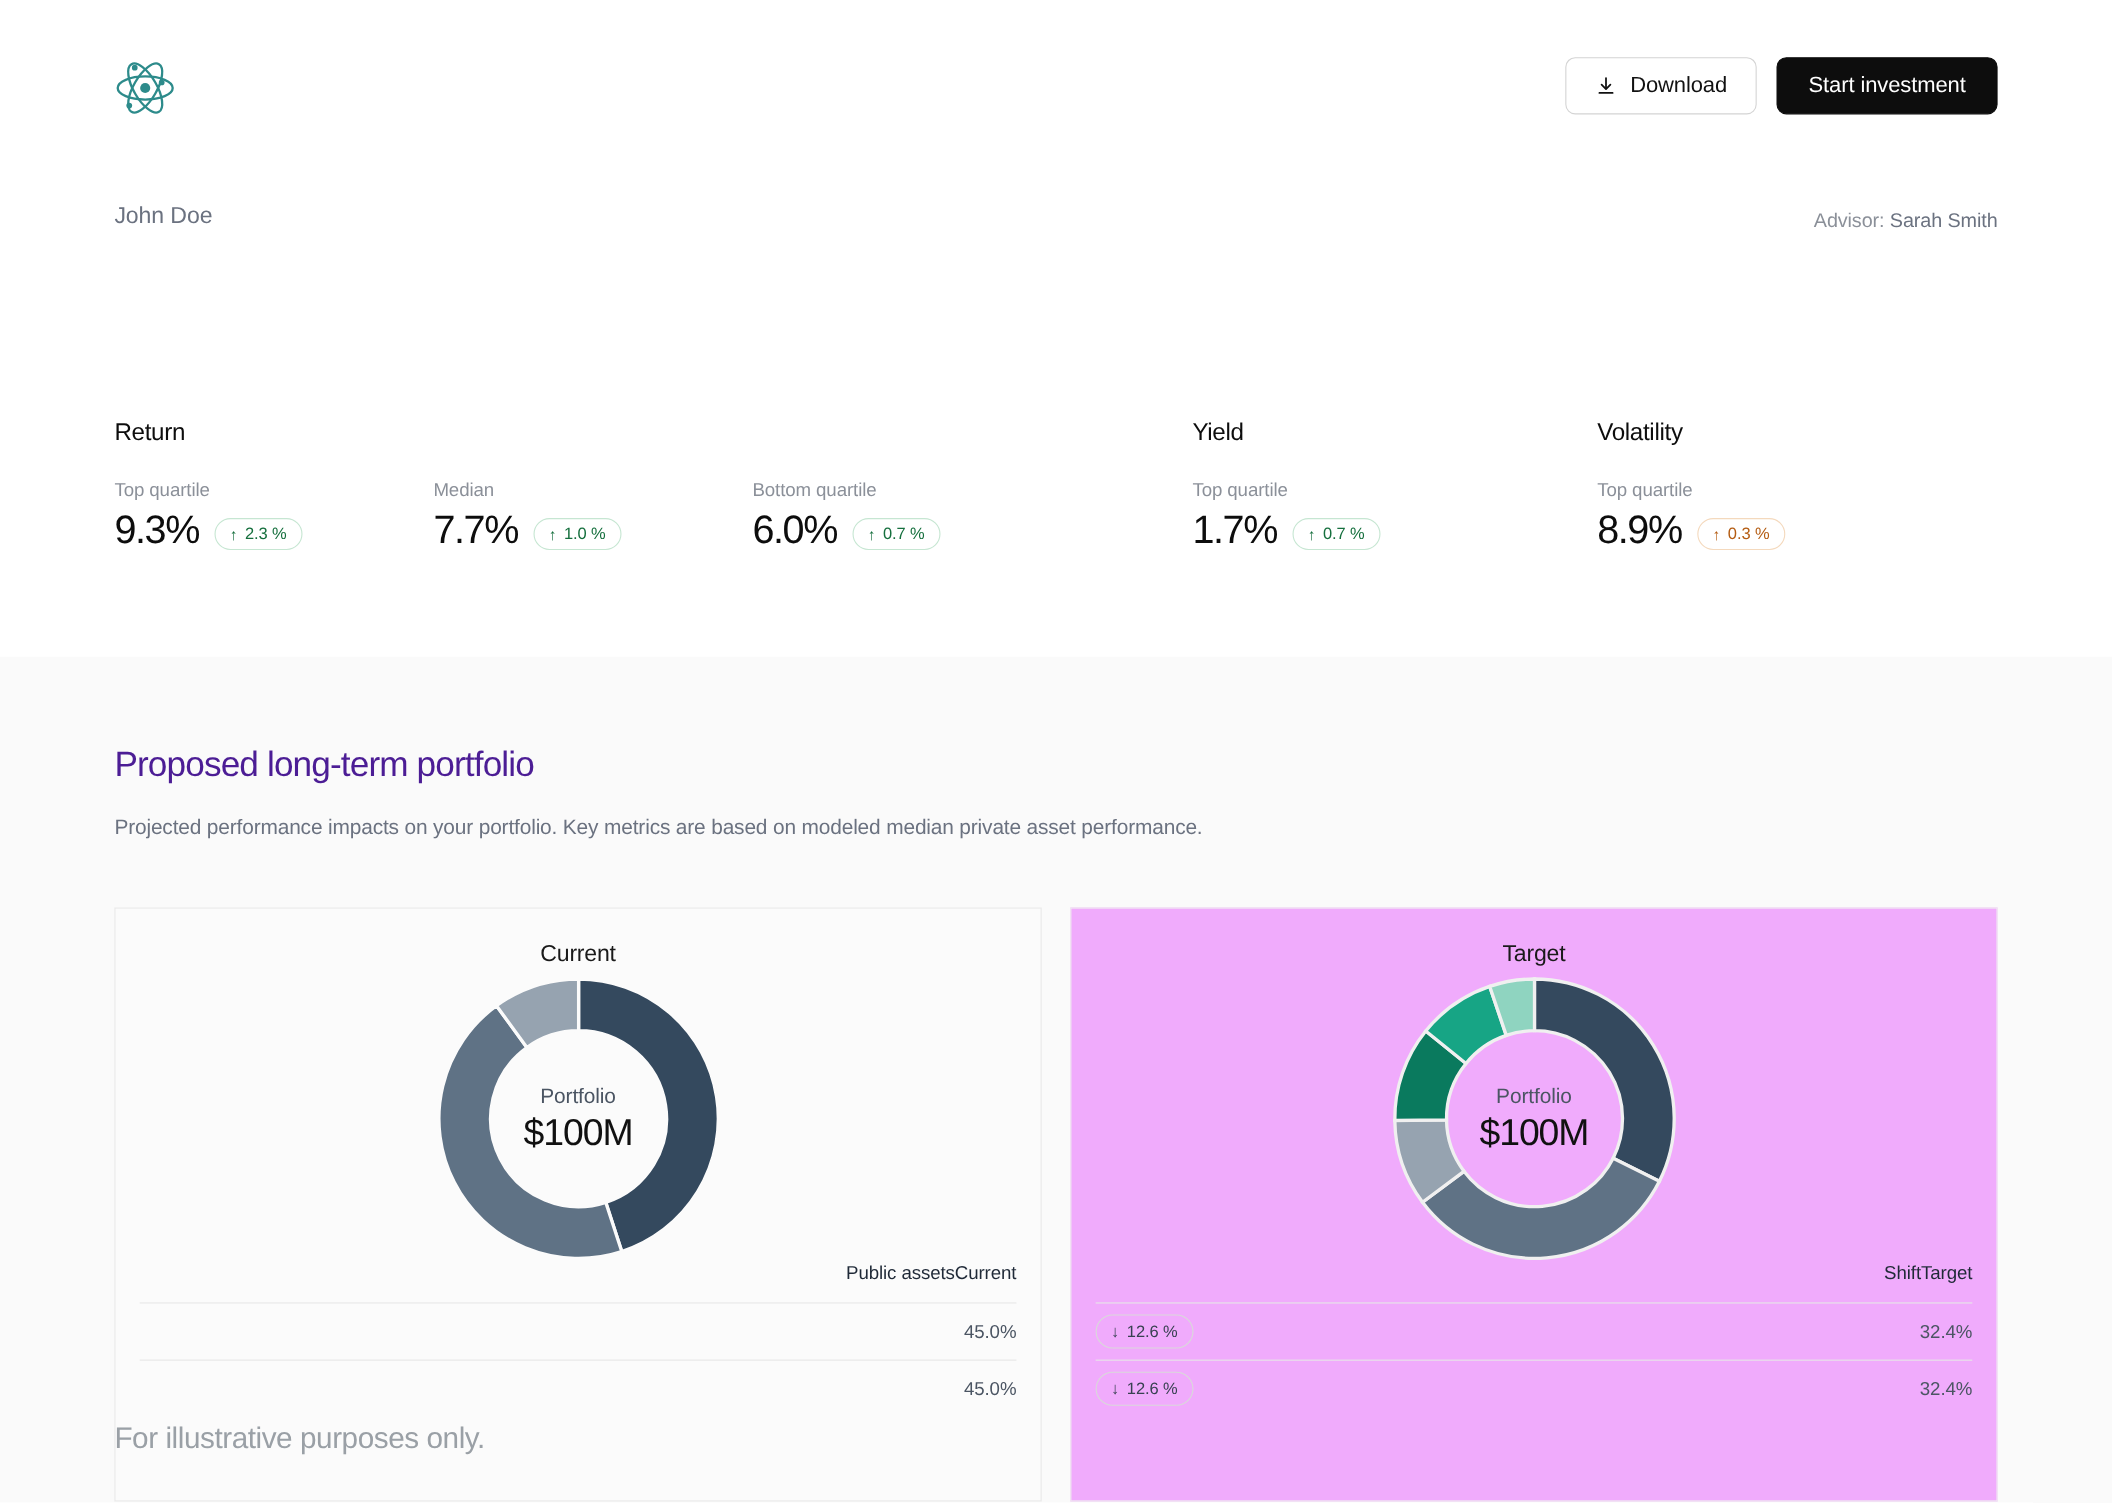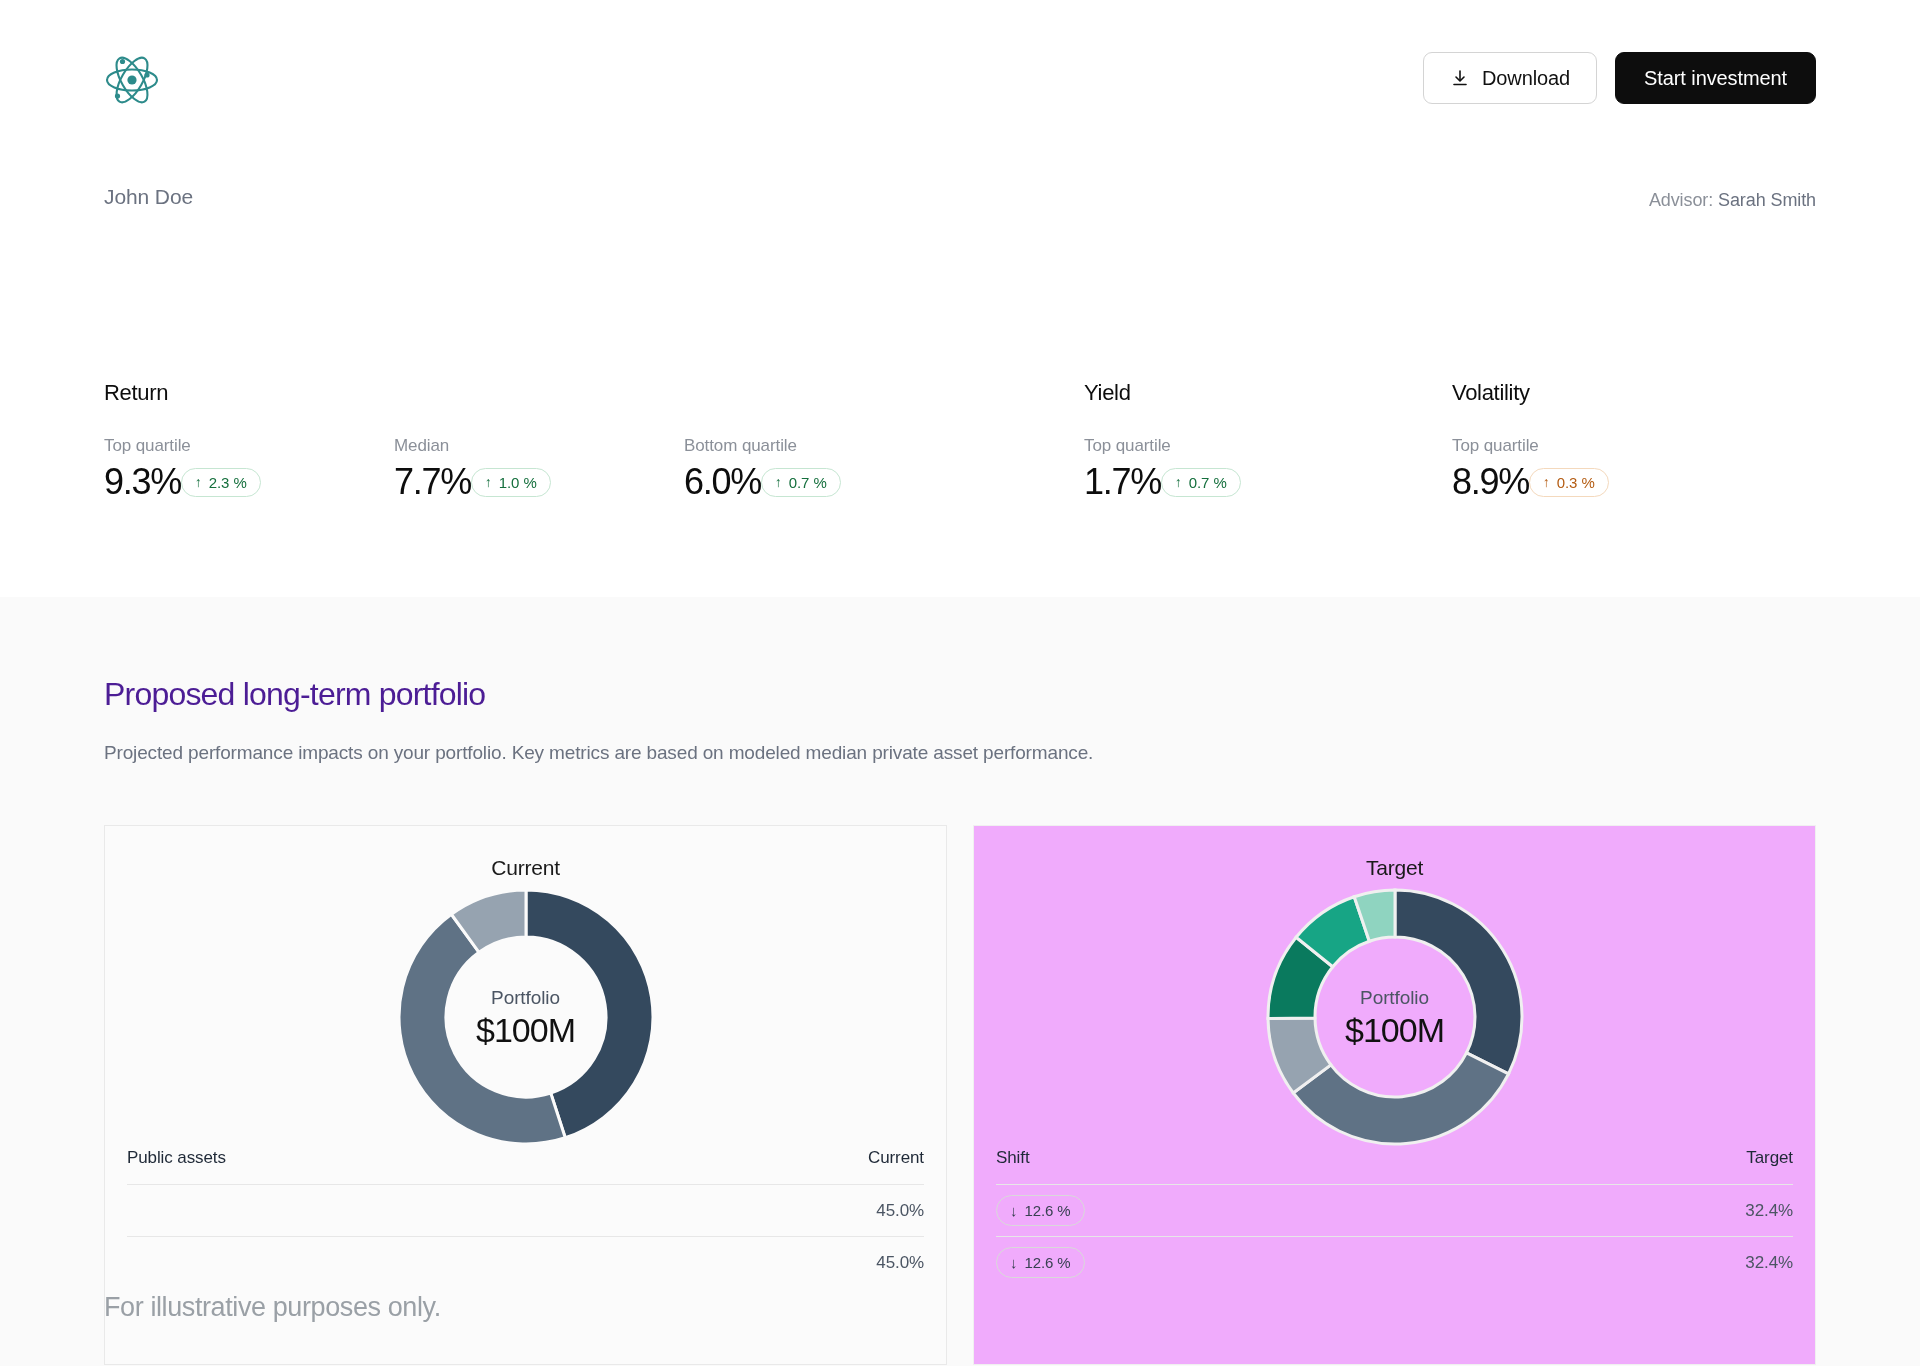--- a/index.html
+++ b/index.html
@@ -72,21 +72,21 @@
   .group-title {
     font-size: 22px; font-weight: 400; color: #0d0d0d;
     letter-spacing: -0.3px; margin-bottom: 30px;
   }
   .group-items { display: flex; }
   .metric-item { width: 290px; }
   .metric-label {
     font-size: 17px; color: #8b9099; letter-spacing: -0.1px;
     margin-bottom: 8px;
   }
-  .metric-row { display: flex; align-items: center; }
+  .metric-row { display: flex; align-items: flex-end; gap: 14px; }
   .metric-value {
     font-size: 36px; font-weight: 400; color: #0d0d0d;
     letter-spacing: -1.3px; line-height: 1;
   }
   .pill {
     display: inline-flex; align-items: center; gap: 7px;
     height: 29px; padding: 0 13px; border-radius: 15px;
     font-size: 15px; letter-spacing: -0.1px; white-space: nowrap;
   }
   .pill.up-green { border: 1px solid #c6e6d2; color: #156f3d; background: #ffffff; }
@@ -135,23 +135,23 @@
   }
   .donut-center .dc-label { font-size: 19px; color: #4b5563; letter-spacing: -0.1px; }
   .donut-center .dc-value {
     font-size: 34px; color: #111111; letter-spacing: -1px;
     margin-top: 4px; line-height: 1;
   }
 
   
   .tbl { position: absolute; left: 0; right: 0; top: 322px; padding: 0 22px; }
   .tbl-head {
-    display: flex; justify-content: space-between; align-items: center;
+    display: flex; justify-content: flex-end; align-items: center;
     padding: 0 0 16px 0;
-    font-size: 17px; color: #1f2937; letter-spacing: -0.1px;
+    font-size: 17px; color: #1f2937; letter-spacing: -0.1px; margin-left: 34px;
   }
   .tbl-row {
     display: flex; justify-content: space-between; align-items: center;
     height: 52px; border-top: 1px solid #e7e7e7;
     font-size: 17px; color: #4b5563; letter-spacing: -0.1px;
   }
   .tbl-row .cell-left { flex: 1; }
   .tbl-row .cell-right { text-align: right; }
   .pill-shift {
     display: inline-flex; align-items: center; gap: 7px;

